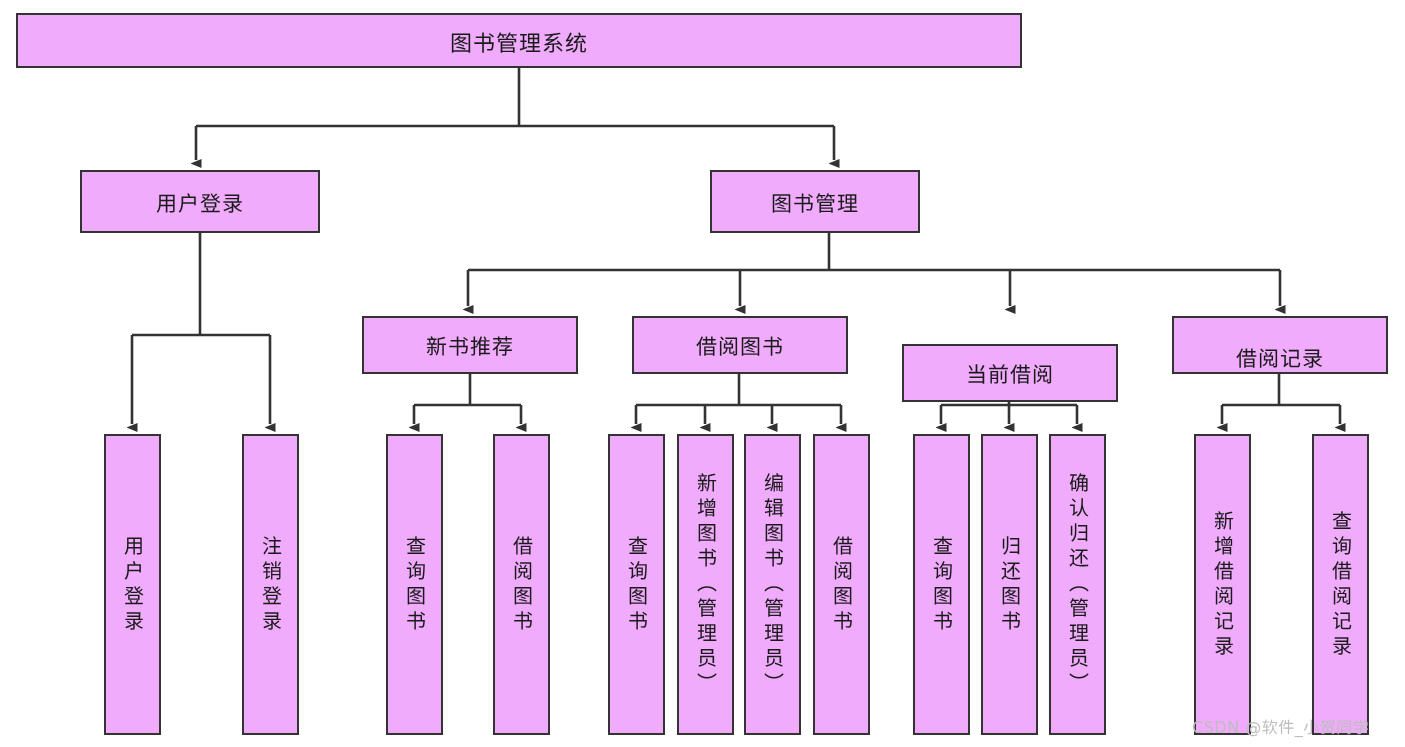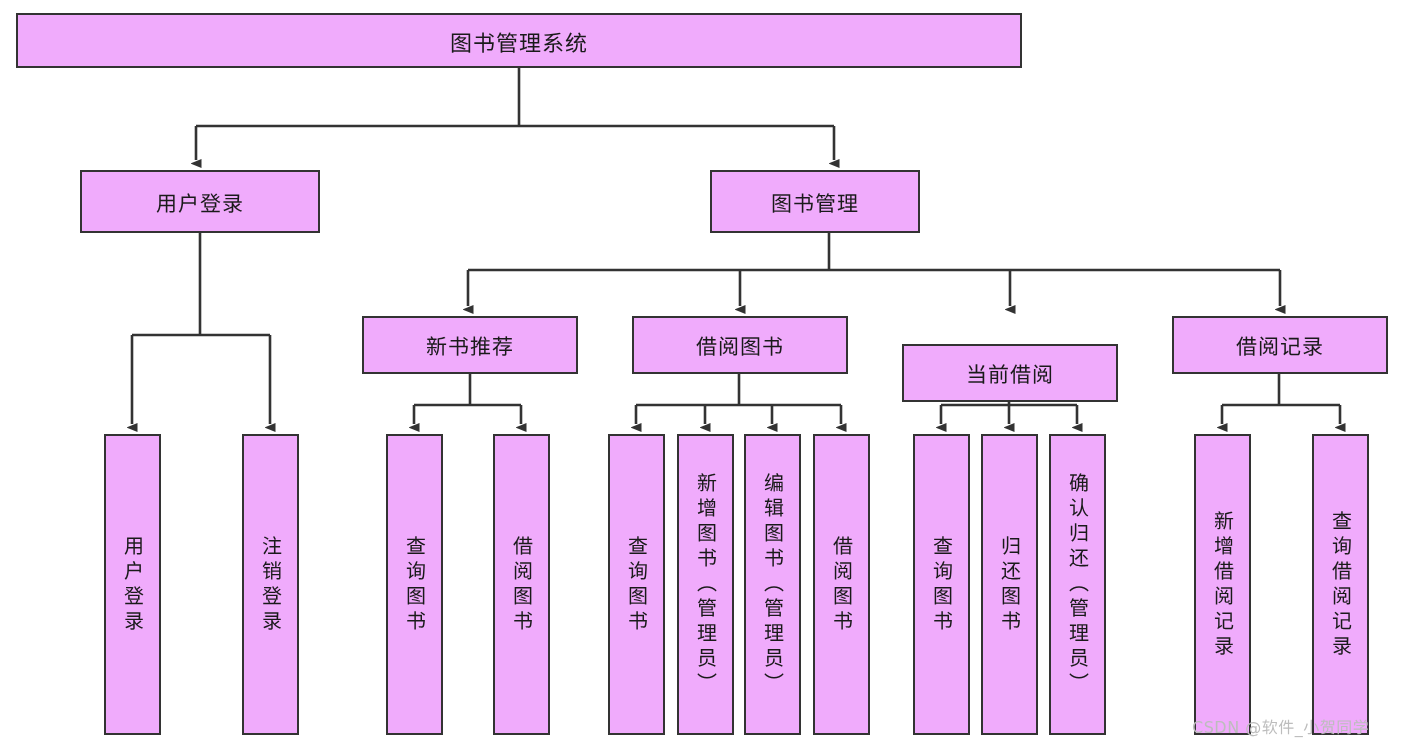--- a/index.html
+++ b/index.html
@@ -134,21 +134,21 @@
   </div>
 
   <div class="node horiz" style="left:632px; top:316px; width:216px; height:58px;">
     <span>借阅图书</span>
   </div>
 
   <div class="node horiz" style="left:902px; top:316px; width:216px; height:58px;margin-top:28px;">
     <span>当前借阅</span>
   </div>
 
-  <div class="node horiz" style="left:1172px; top:316px; width:216px; height:58px;">
+  <div class="node horiz" style="left:1172px; top:316px; width:216px; height:58px;align-items:flex-end;">
     <span>借阅记录</span>
   </div>
 
   <div class="node vert" style="left:104px; top:434px; width:57px; height:301px;">
     <span class="vlabel">用户登录</span>
   </div>
 
   <div class="node vert" style="left:242px; top:434px; width:57px; height:301px;">
     <span class="vlabel">注销登录</span>
   </div>

